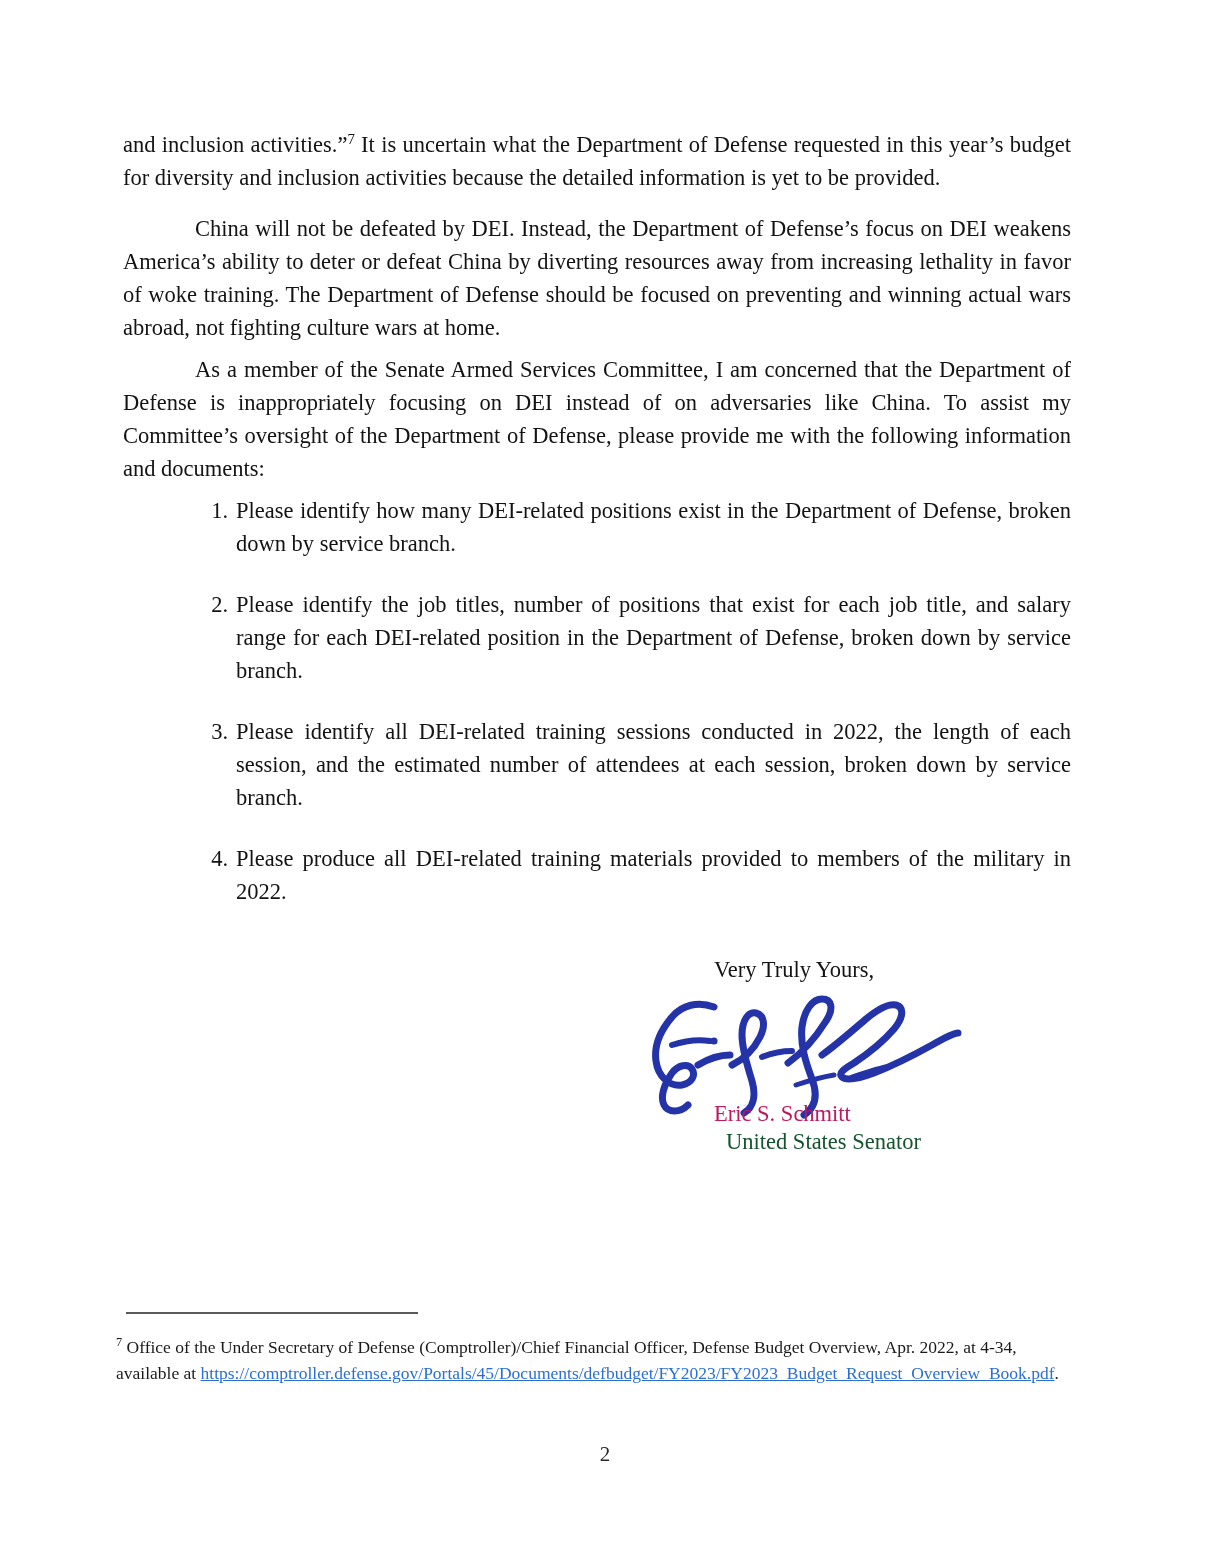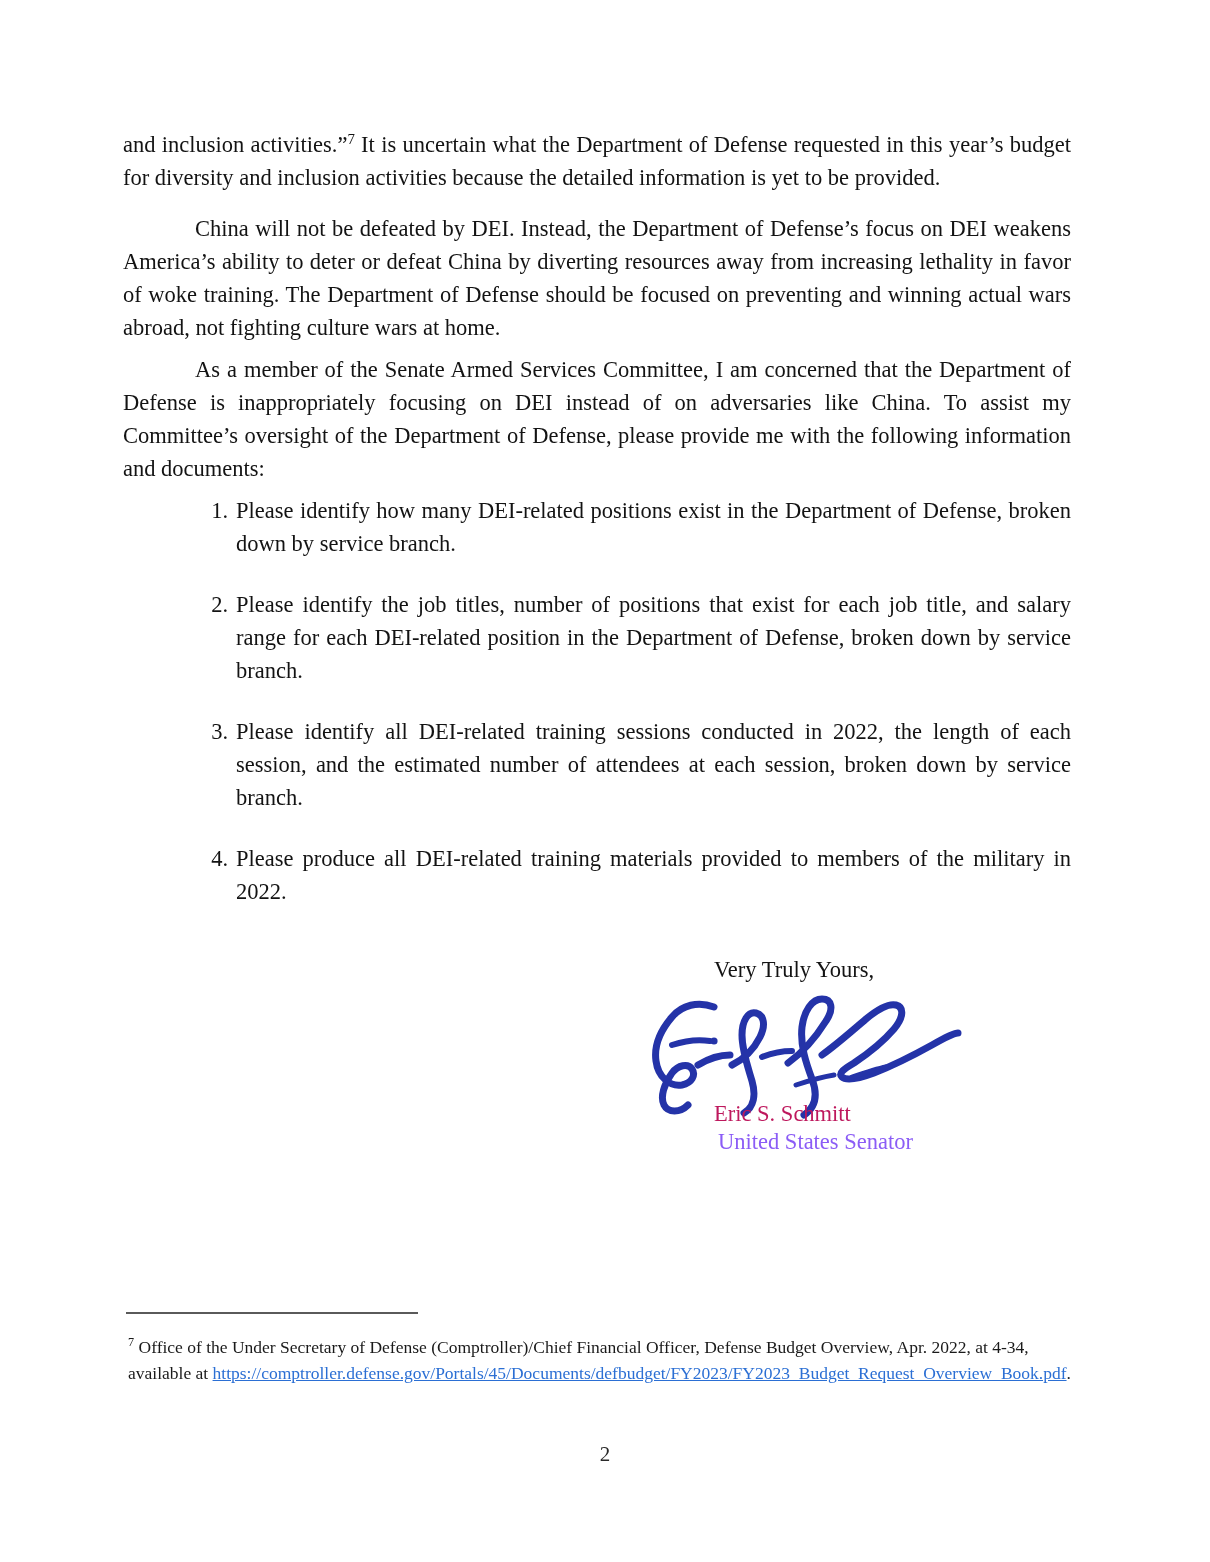--- a/index.html
+++ b/index.html
@@ -91,38 +91,38 @@
     position: absolute;
     left: 0;
     top: 108px;
     font-size: 22.5px;
     line-height: 30px;
     color: #be185d;
     white-space: nowrap;
   }
   .sig-title {
     position: absolute;
-    left: 4px;
+    left: 12px;
     top: 136px;
     font-size: 22.5px;
     line-height: 30px;
-    color: #8b5cf6;
+    color: #14532d;
     white-space: nowrap;
   }
   .footnote-rule {
     position: absolute;
     left: 126px;
     top: 1312px;
     width: 292px;
     height: 2px;
     background: #5a5a5a;
   }
   .footnote {
     position: absolute;
-    left: 128px;
+    left: 116px;
     top: 1334px;
     width: 952px;
     font-size: 17.5px;
     line-height: 26px;
     color: #1a1a1a;
   }
   .footnote .fmark {
     font-size: 0.7em;
     vertical-align: super;
     line-height: 0;

